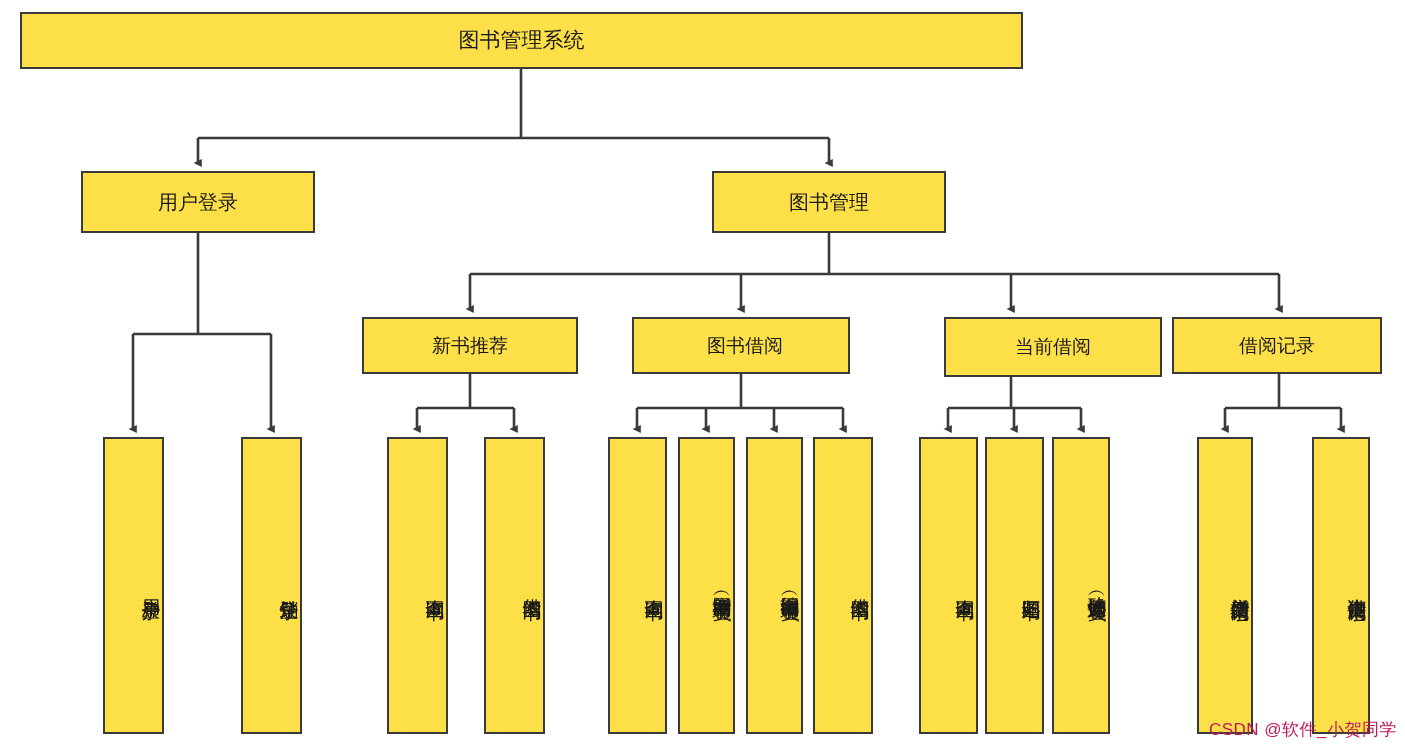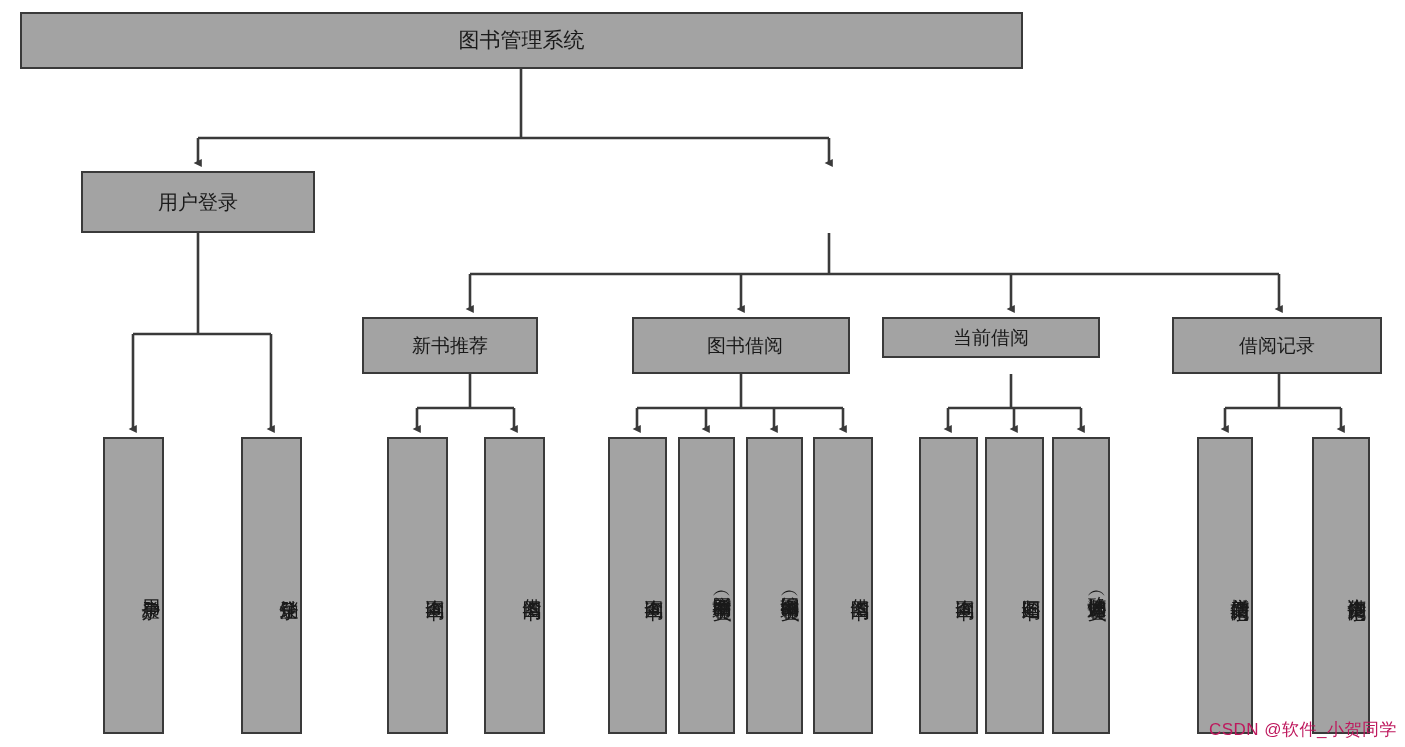--- a/index.html
+++ b/index.html
@@ -22,21 +22,21 @@
     left: 0;
     top: 0;
     width: 1405px;
     height: 747px;
     pointer-events: none;
   }
   .node {
     position: absolute;
     box-sizing: border-box;
     border: 2px solid #3a3a3a;
-    background: #a3a3a3;
+    background: #fde047;
     display: flex;
     align-items: center;
     justify-content: center;
     color: #1a1a1a;
     text-align: left;
     line-height: 1.15;
   }
   .node.root {
     font-size: 21px;
   }
@@ -129,28 +129,31 @@
     </g>
   </svg>
 
   <div class="node root" style="left:20px; top:12px; width:1003px; height:57px;">
     <span>图书管理系统</span>
   </div>
 
   <div class="node level1" style="left:81px; top:171px; width:234px; height:62px;">
     <span>用户登录</span>
   </div>
-
-  <div class="node level2" style="left:362px; top:317px; width:176px; height:57px;">
+  <div class="node level1" style="left:712px; top:171px; width:234px; height:62px;">
+    <span>图书管理</span>
+  </div>
+
+  <div class="node level2" style="left:362px; top:317px; width:216px; height:57px;">
     <span>新书推荐</span>
   </div>
   <div class="node level2" style="left:632px; top:317px; width:218px; height:57px;padding-left:8px;">
     <span>图书借阅</span>
   </div>
-  <div class="node level2" style="left:882px; top:317px; width:218px; height:41px;">
+  <div class="node level2" style="left:944px; top:317px; width:218px; height:60px;">
     <span>当前借阅</span>
   </div>
   <div class="node level2" style="left:1172px; top:317px; width:210px; height:57px;">
     <span>借阅记录</span>
   </div>
 
   <div class="node leaf" style="left:103px; top:437px; width:61px; height:297px;">
     <span class="leaf-label">用户登录</span>
   </div>
   <div class="node leaf" style="left:241px; top:437px; width:61px; height:297px;">

